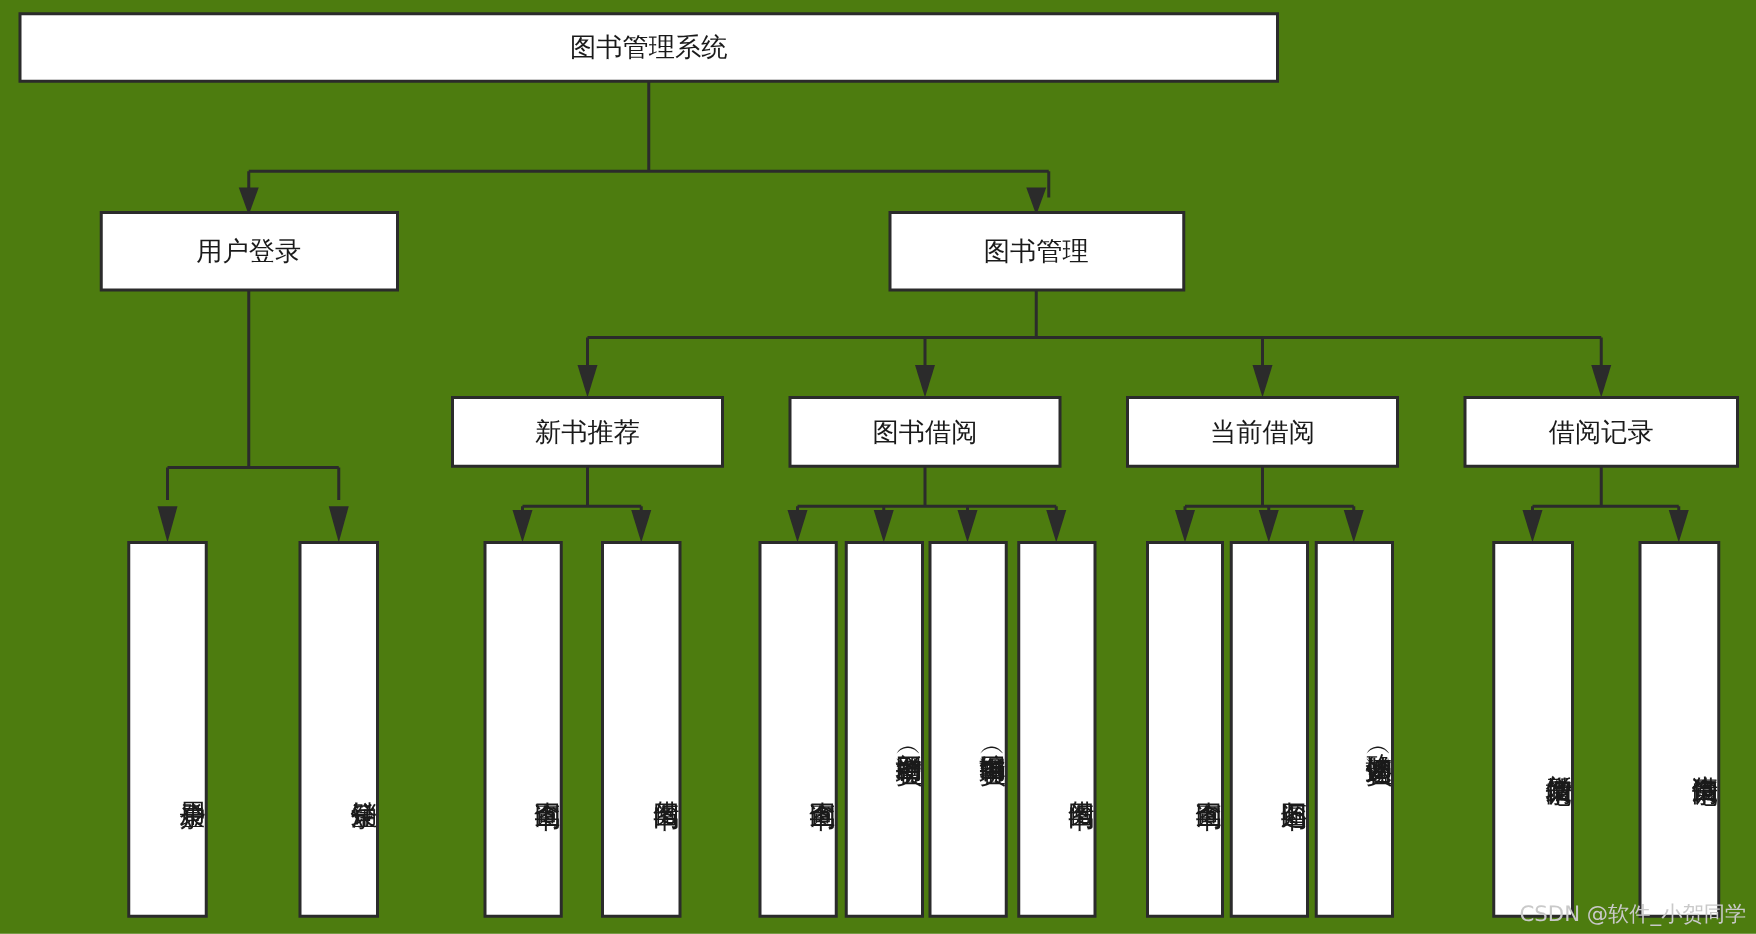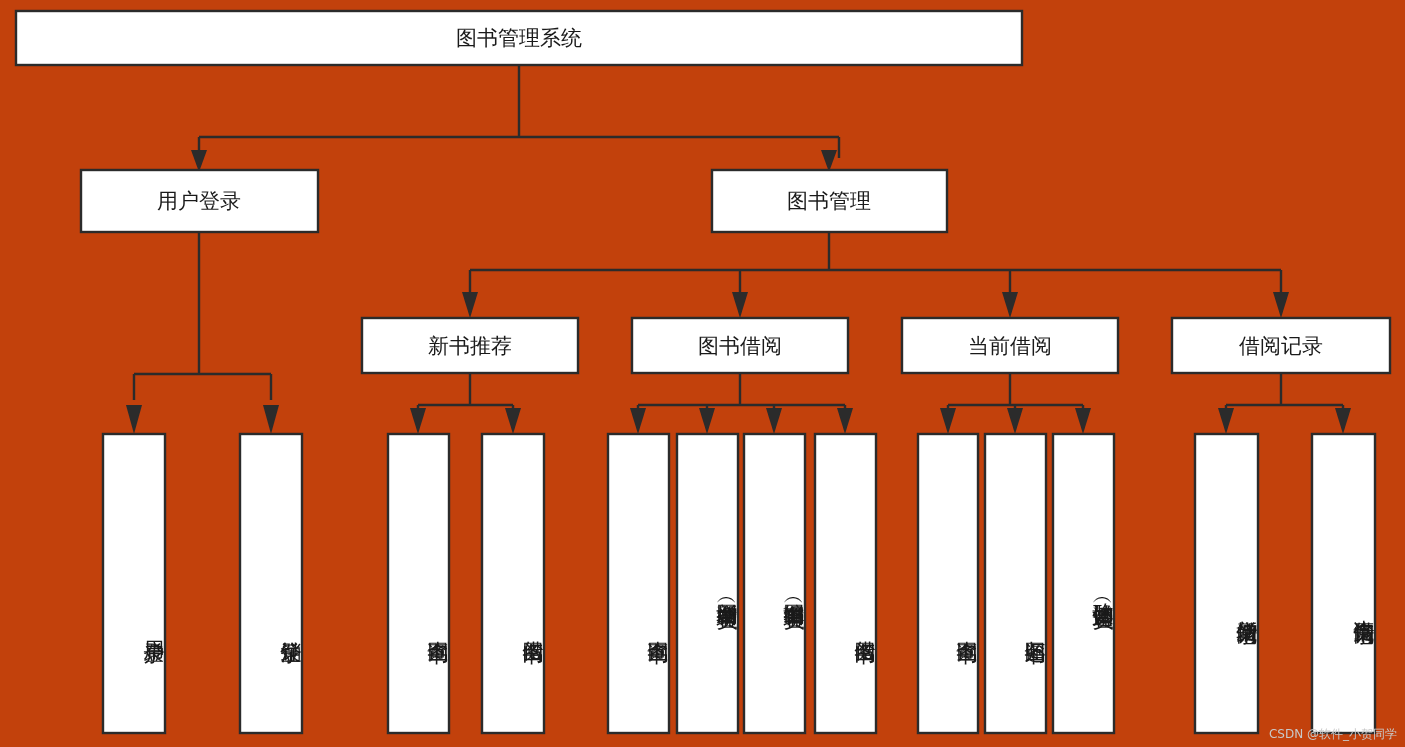--- a/index.html
+++ b/index.html
@@ -10,21 +10,21 @@
   body {
     width: 1405px;
     height: 747px;
     font-family: "DejaVu Sans", "Liberation Sans", sans-serif;
     overflow: hidden;
   }
   #diagram-root {
     position: relative;
     width: 1405px;
     height: 747px;
-    background: #c2410c;
+    background: #4d7c0f;
   }
   svg.flow {
     position: absolute;
     top: 0;
     left: 0;
     width: 1405px;
     height: 747px;
     display: block;
   }
   .node-rect {
@@ -63,21 +63,21 @@
     display: flex;
     align-items: flex-start;
     justify-content: center;
     pointer-events: none;
   }
   .watermark {
     position: absolute;
     right: 8px;
     bottom: 4px;
     font-family: "DejaVu Sans", "Liberation Sans", sans-serif;
-    font-size: 12px;
+    font-size: 17px;
     color: #c9c9c9;
     white-space: nowrap;
   }
 </style>
 </head>
 <body>
 
 <div id="diagram-root">
 
   <svg class="flow" viewBox="0 0 1405 747" xmlns="http://www.w3.org/2000/svg">

